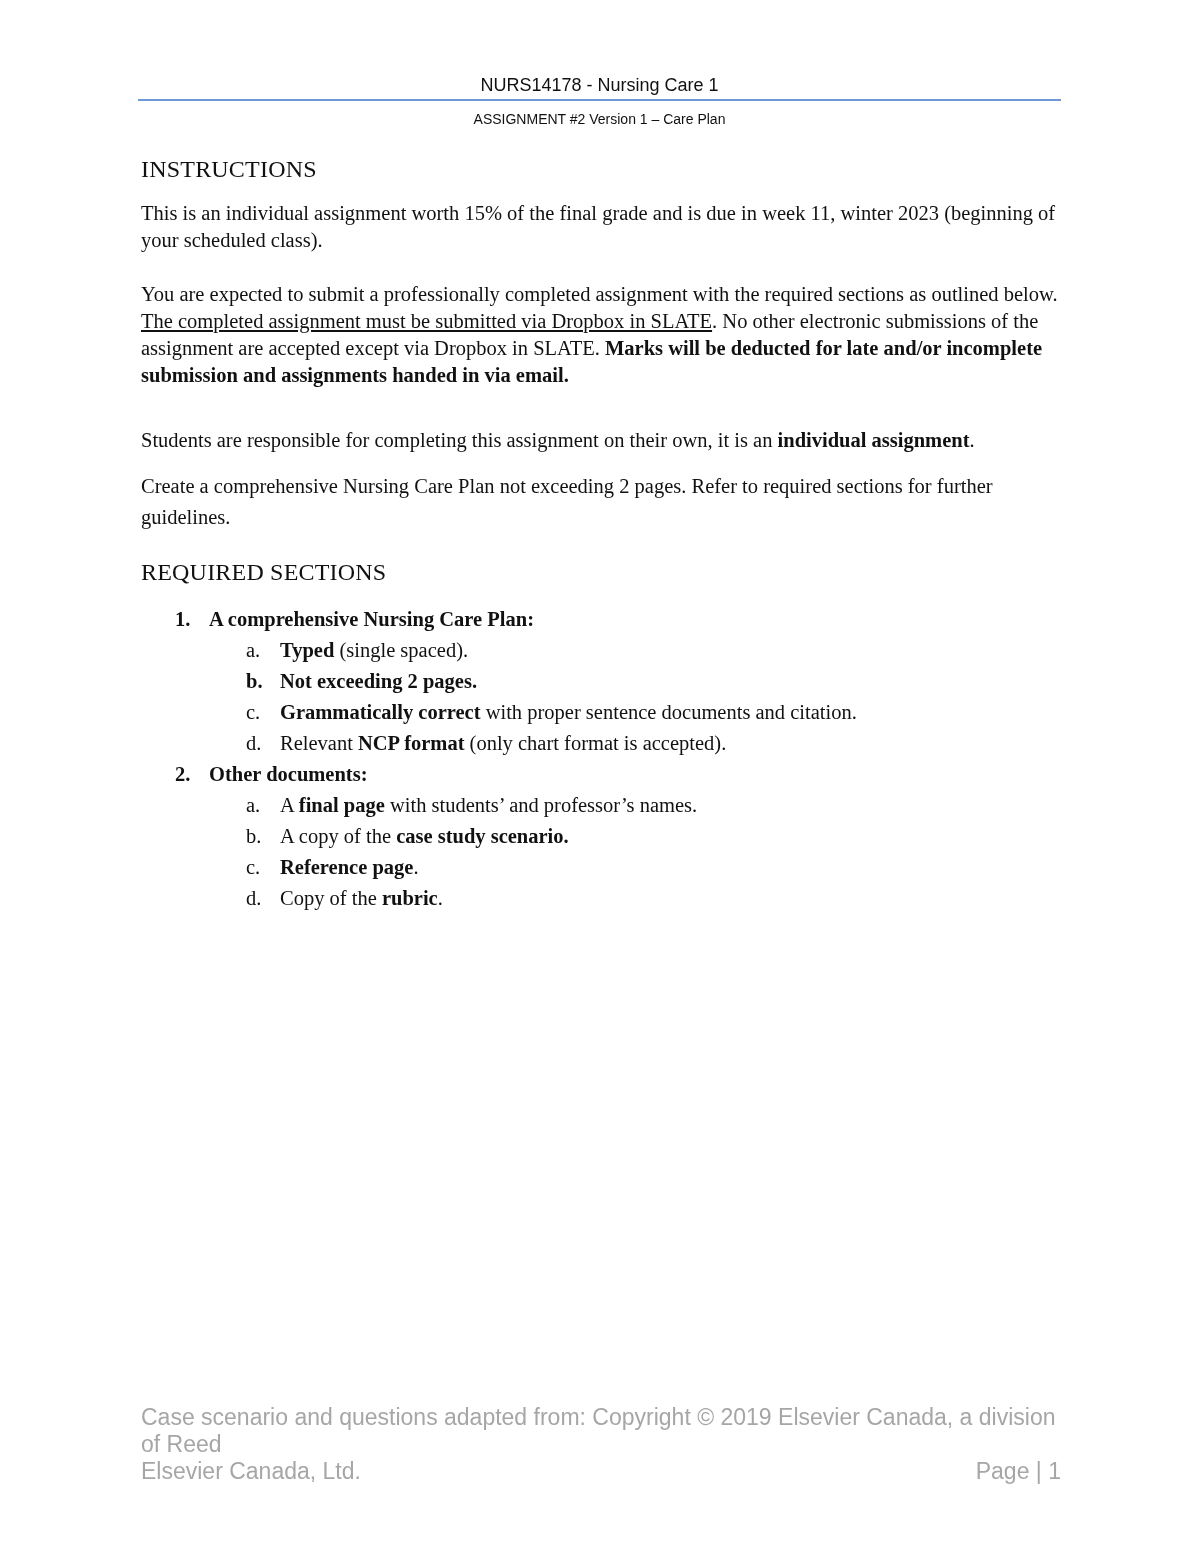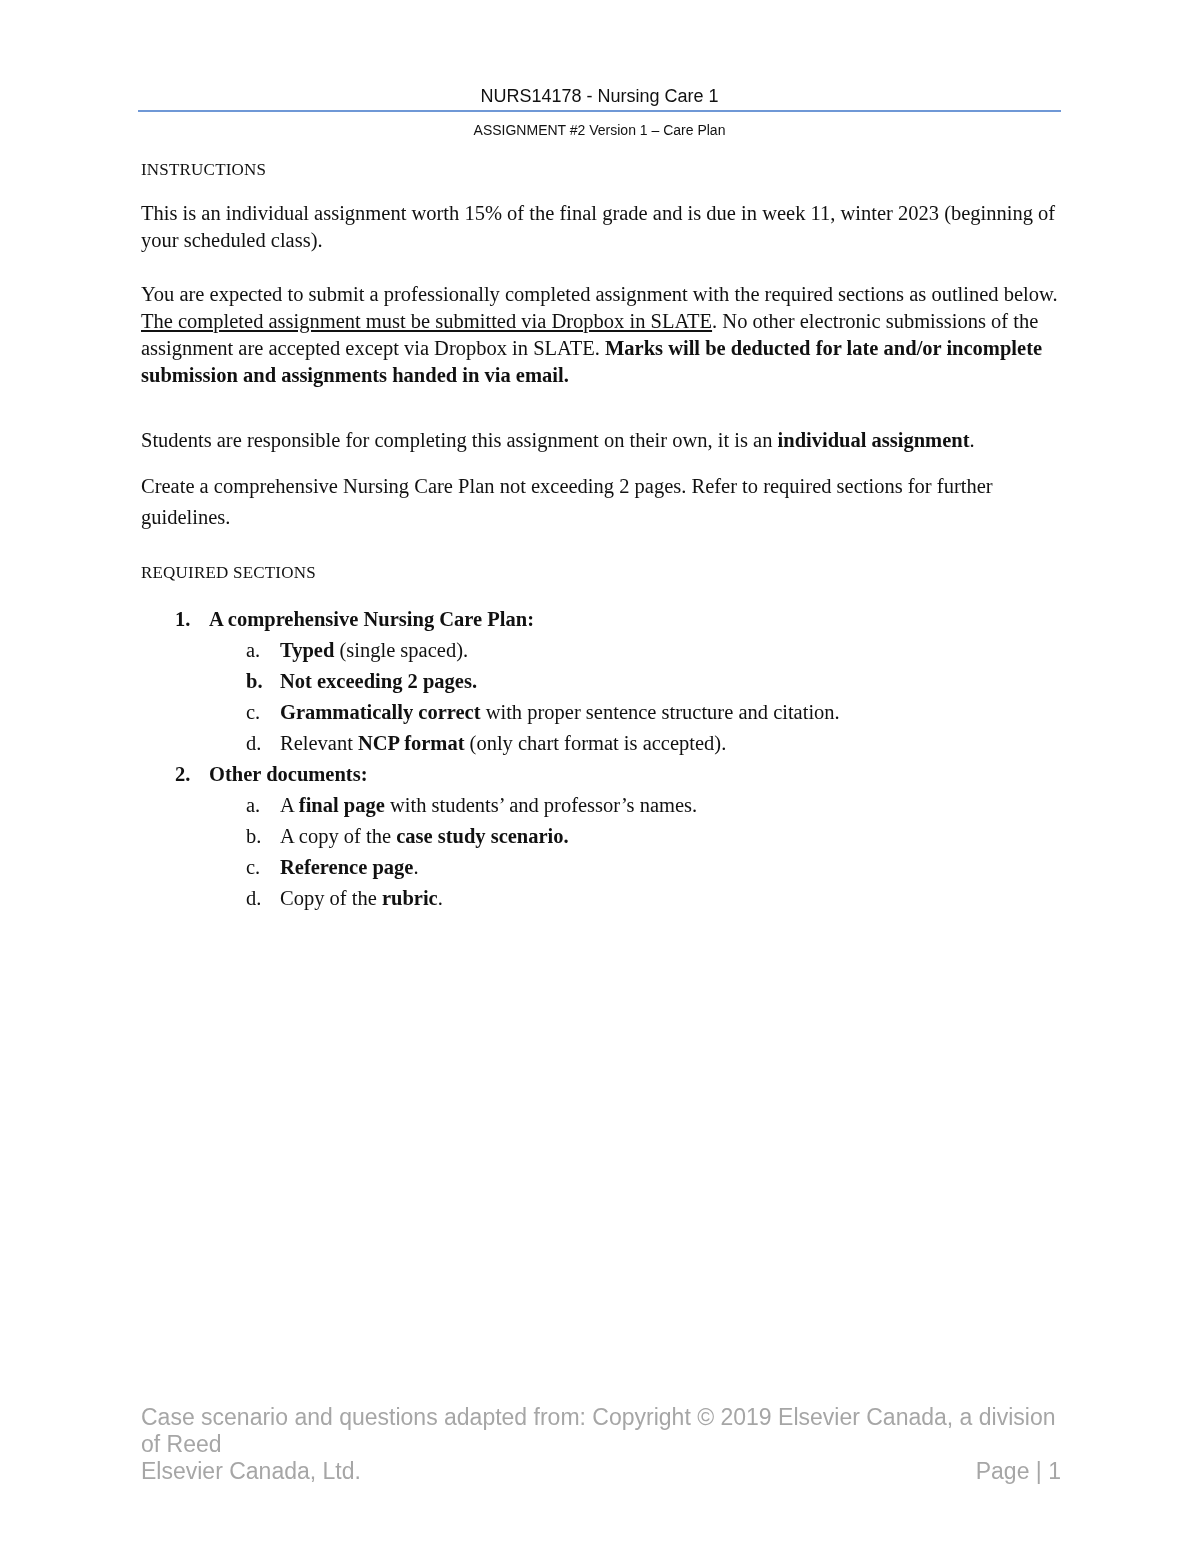--- a/index.html
+++ b/index.html
@@ -10,21 +10,21 @@
     body {
       width: 1200px;
       height: 1553px;
       position: relative;
       overflow: hidden;
       color: #111111;
     }
     .page-header {
       position: absolute;
       left: 138px;
-      top: 84px;
+      top: 73px;
       width: 923px;
       text-align: center;
       font-family: "Liberation Sans", sans-serif;
     }
     .header-course {
       font-size: 18px;
       line-height: 24px;
       height: 26px;
       color: #111;
     }
@@ -44,21 +44,21 @@
       position: absolute;
       left: 141px;
       top: 156px;
       width: 920px;
       font-family: "Liberation Serif", serif;
       font-size: 20.5px;
       line-height: 27px;
       color: #111;
     }
     .section-heading {
-      font-size: 17px;
+      font-size: 24px;
       line-height: 27px;
       margin: 0;
       font-weight: normal;
       letter-spacing: 0.2px;
     }
     p {
       margin: 0;
     }
     .para-1 { margin-top: 17px; }
     .para-2 { margin-top: 27px; }
@@ -151,21 +151,21 @@
         <li class="sub-item">
           <span class="sub-letter">a.</span>
           <span><span></span><b>Typed</b><span> (single spaced).</span></span>
         </li>
         <li class="sub-item">
           <span class="sub-letter bold">b.</span>
           <span><span></span><b>Not exceeding 2 pages.</b><span></span></span>
         </li>
         <li class="sub-item">
           <span class="sub-letter">c.</span>
-          <span><span></span><b>Grammatically correct</b><span> with proper sentence structure and citation.</span></span>
+          <span><span></span><b>Grammatically correct</b><span> with proper sentence documents and citation.</span></span>
         </li>
         <li class="sub-item">
           <span class="sub-letter">d.</span>
           <span><span>Relevant </span><b>NCP format</b><span> (only chart format is accepted).</span></span>
         </li>
       </ul>
     </li>
 
     <li>
       <div class="main-item-row">

